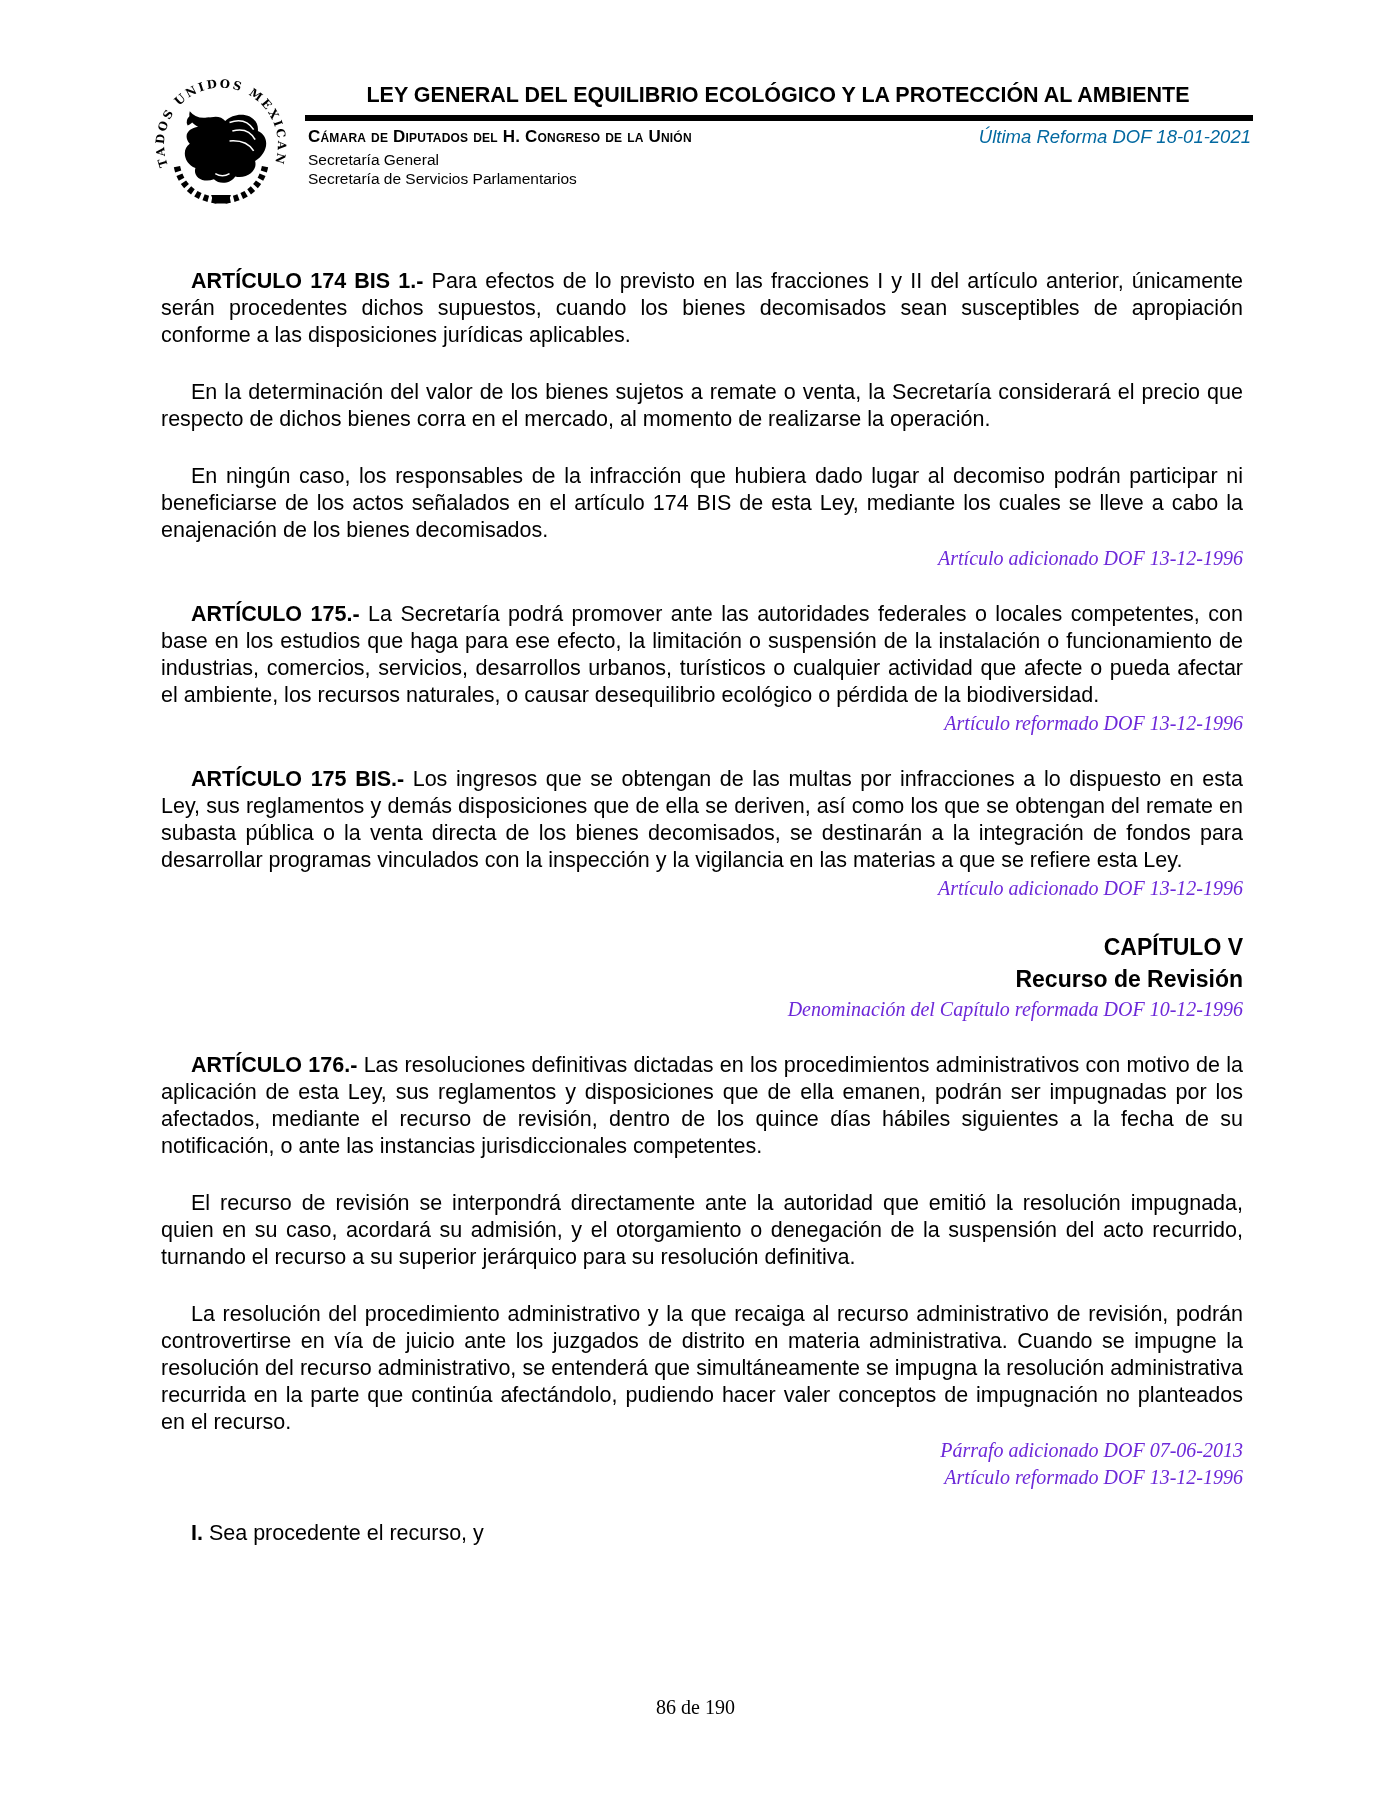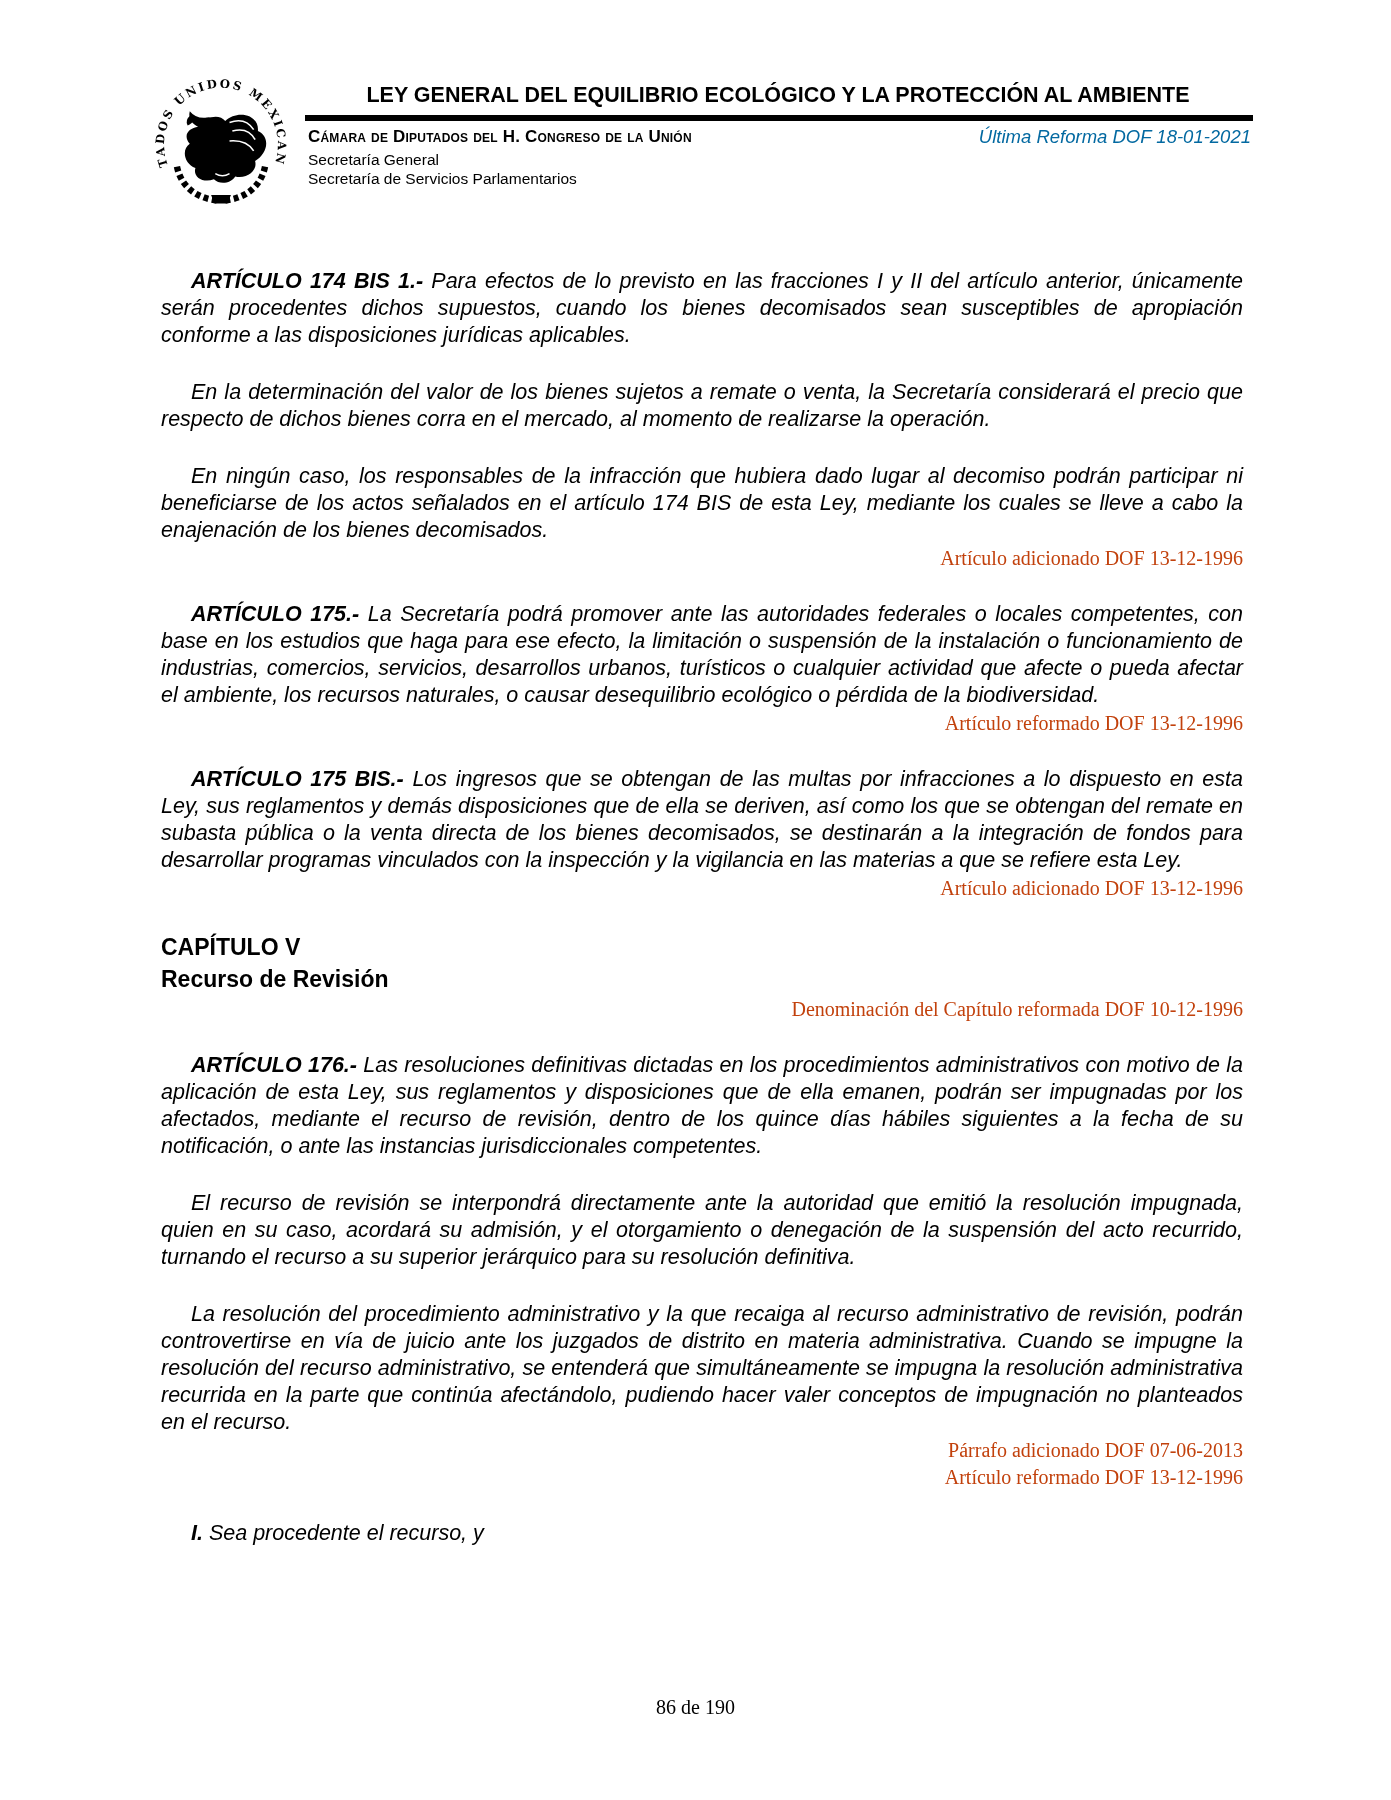--- a/index.html
+++ b/index.html
@@ -31,29 +31,28 @@
   }
   .secretariat-1 { position:absolute; top:151px; left:308px; font-size:15.5px; }
   .secretariat-2 { position:absolute; top:170px; left:308px; font-size:15.5px; }
 
   
   .content { position:absolute; top:238px; left:161px; width:1082px; }
   .p-body {
     font-size:21.5px; line-height:27px;
     text-align:justify; text-indent:30px;
     margin:30px 0 0 0;
-    font-style:italic;
   }
   .p-ann {
-    font-family:"Liberation Serif", serif; 
+    font-family:"Liberation Serif", serif; font-style:italic;
     font-size:20px; line-height:26px;
-    color:#c2410c; text-align:right;
+    color:#6d28d9; text-align:right;
     margin:1px 0 0 0;
   }
-  .chapter { margin-top:30px; text-align:left; font-weight:bold; font-size:23px; line-height:32px; }
+  .chapter { margin-top:30px; text-align:right; font-weight:bold; font-size:23px; line-height:32px; }
 
   
   .footer {
     position:absolute; top:1696px; left:0; right:0;
     text-align:center;
     font-family:"Liberation Serif", serif; font-size:20px; color:#000;
   }
 </style>
 </head>
 <body>

